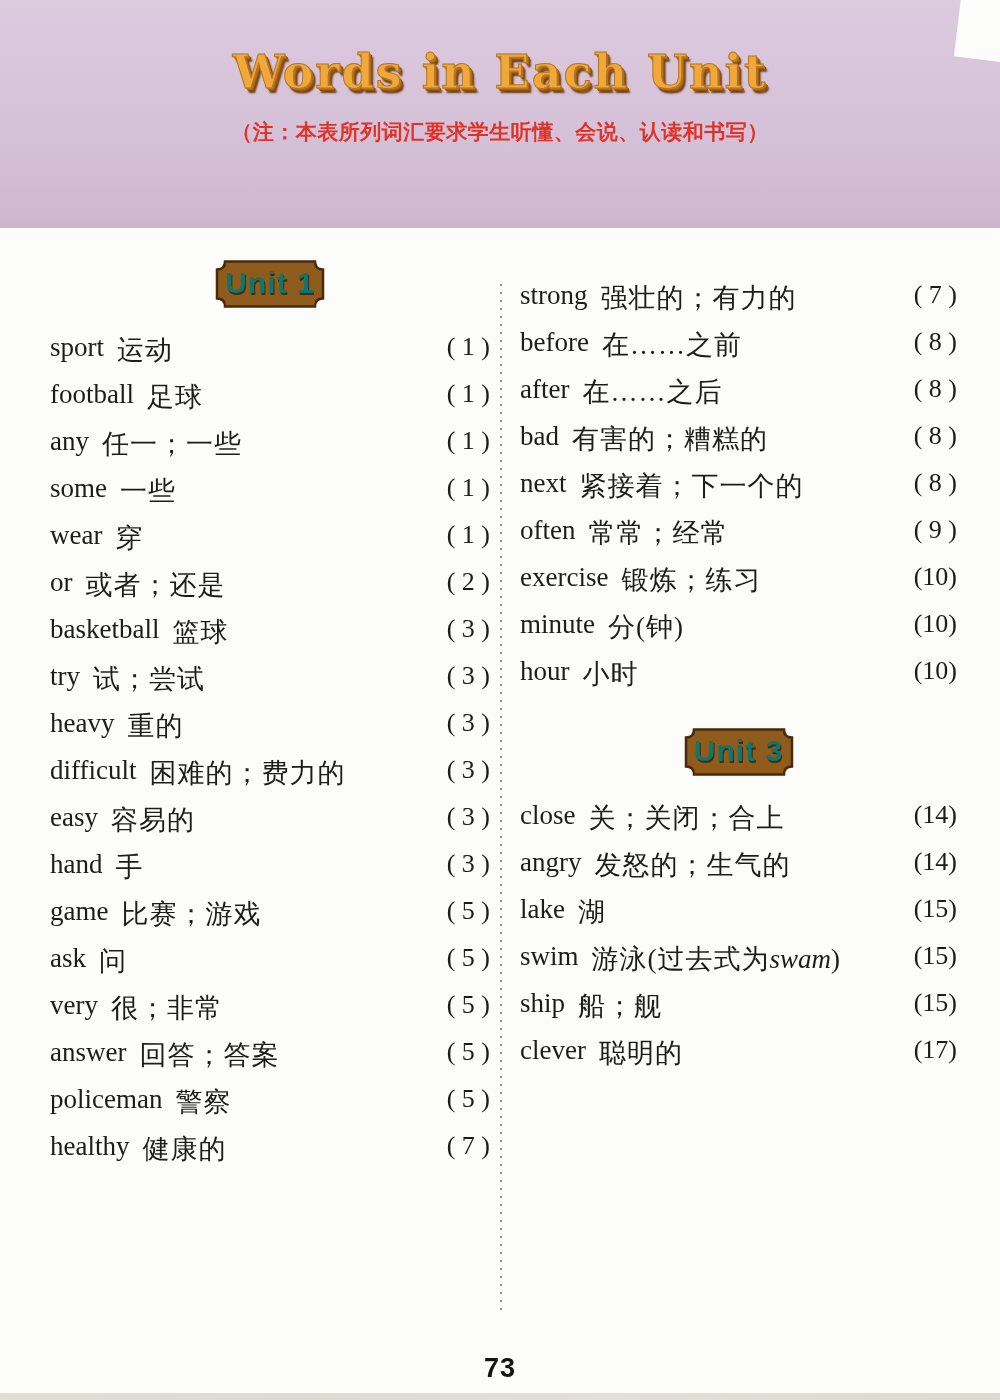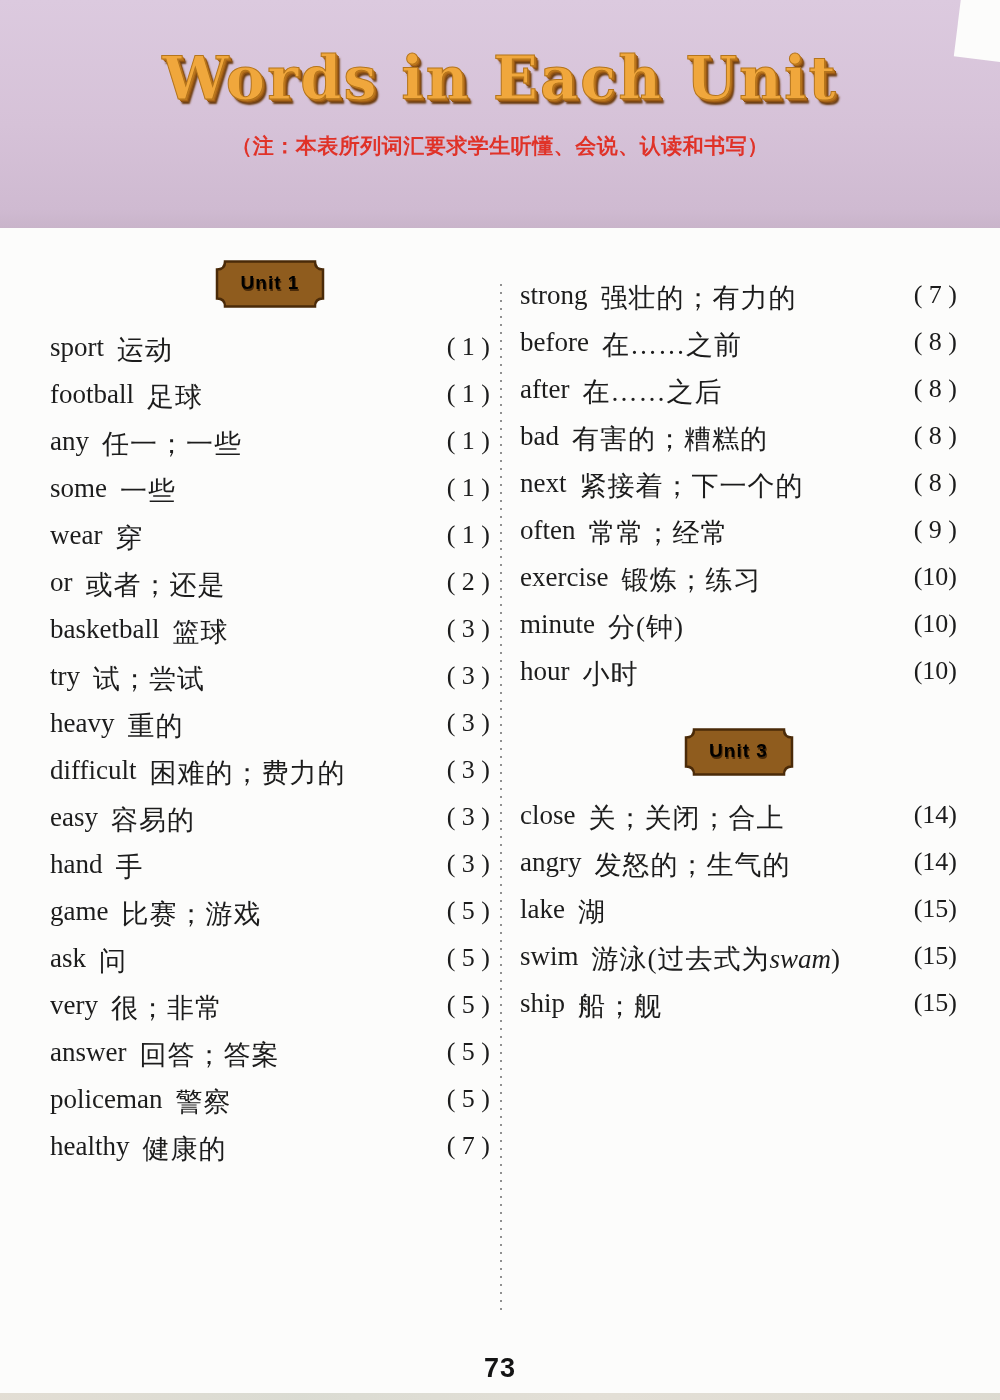--- a/index.html
+++ b/index.html
@@ -22,21 +22,21 @@
   .corner-notch {
     position:absolute; top:-12px; right:-14px;
     width:56px; height:72px; background:#fcfcfb;
     transform:rotate(7deg);
   }
   .page-title {
     margin:0; padding-top:48px;
     text-align:center;
     font-family:"DejaVu Serif","Liberation Serif",serif;
     font-weight:bold;
-    font-size:59px; line-height:1.05; letter-spacing:2px;
+    font-size:46px; line-height:1.05; letter-spacing:2px;
     color:#f0a73c;
     -webkit-text-stroke:1px #b5751c;
     text-shadow:
       1px 1px 0 #c07a1e,
       2px 2px 0 #a96518,
       3px 3px 0 #8a4f12,
       4px 5px 2px #6a3a0c;
   }
   .header-note {
     margin:22px 0 0 0;
@@ -65,22 +65,22 @@
   .pg { margin-left:auto; font-size:26px; white-space:pre; }
 
   .badge-wrap { display:flex; justify-content:center; margin:23px 0 22px; }
   .col-left .badge-wrap:first-child { margin-top:0; }
   .badge { position:relative; width:124px; height:52px; }
   .badge svg { position:absolute; left:0; top:0; }
   .badge-label {
     position:absolute; left:0; top:0; width:100%; height:100%;
     display:flex; align-items:center; justify-content:center;
     font-family:"Liberation Sans","DejaVu Sans",sans-serif;
-    font-weight:bold; font-size:19px; letter-spacing:1px;
-    color:#000000; text-shadow:1px 2px 0 #4a2a08;
+    font-weight:bold; font-size:30px; letter-spacing:1px;
+    color:#0f766e; text-shadow:1px 2px 0 #4a2a08;
     padding-bottom:2px; box-sizing:border-box;
   }
 
   
   .footer {
     position:absolute; left:0; bottom:16px; width:100%;
     text-align:center;
   }
   .page-number {
     font-family:"Liberation Sans","DejaVu Sans",sans-serif;
@@ -277,20 +277,25 @@
         <div class="entry">
           <span class="en">swim</span>
           <span class="zh"><span>游泳(过去式为</span><span class="it">swam</span><span>)</span></span>
           <span class="pg">(15)</span>
         </div>
         <div class="entry">
           <span class="en">ship</span>
           <span class="zh">船；舰</span>
           <span class="pg">(15)</span>
         </div>
+        <div class="entry">
+          <span class="en">clever</span>
+          <span class="zh">聪明的</span>
+          <span class="pg">(17)</span>
+        </div>
       </div>
   </div>
 
   <div class="footer">
     <span class="page-number">73</span>
   </div>
   <div class="bottom-edge"></div>
 
 </div>
 

